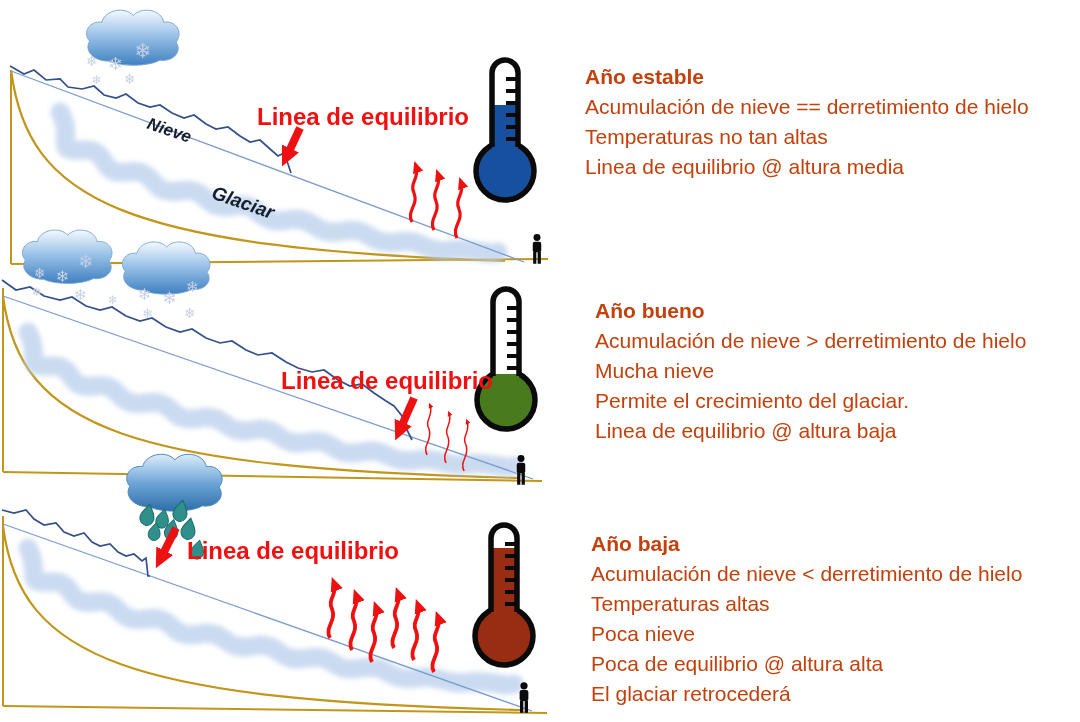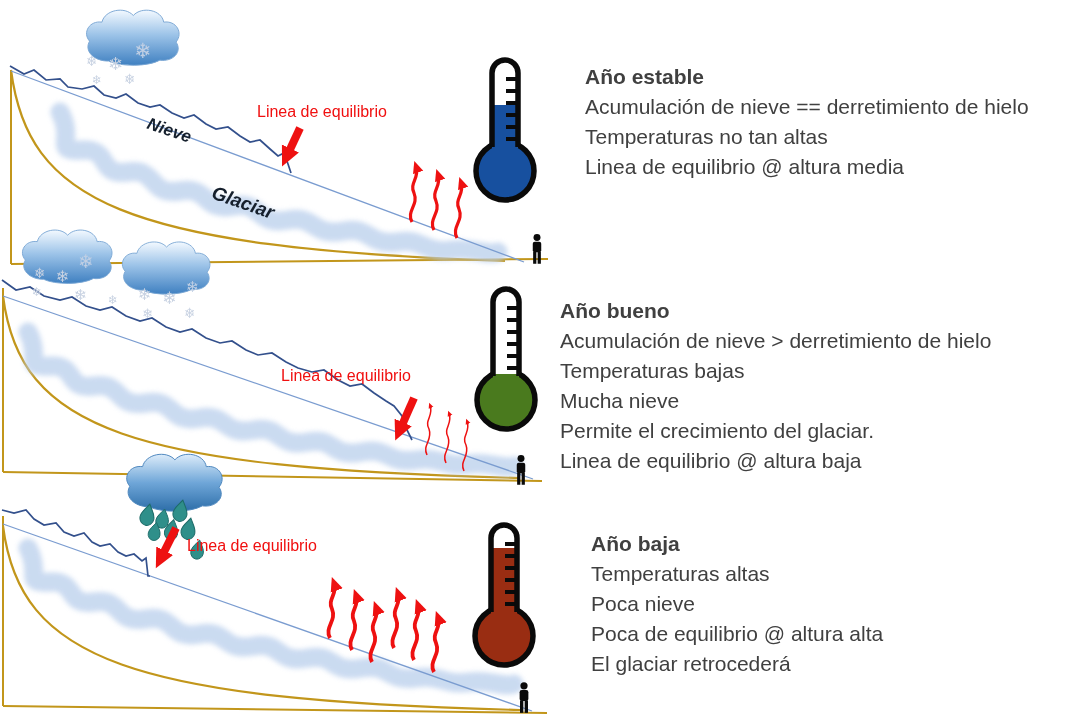--- a/index.html
+++ b/index.html
@@ -1,21 +1,21 @@
 <!DOCTYPE html>
 <html><head>
 <meta charset="utf-8">
 <style>
   html,body{margin:0;padding:0;background:#fff}
   #stage{position:relative;width:1080px;height:722px;background:#ffffff;overflow:hidden;
          font-family:"Liberation Sans",sans-serif}
   #diagram-canvas{position:absolute;left:0;top:0}
-  .tblock{position:absolute;color:#404040;font-size:21px;line-height:30px;white-space:nowrap}
+  .tblock{position:absolute;color:#c2410c;font-size:21px;line-height:30px;white-space:nowrap}
   .ttitle{font-weight:700}
-  .eqlabel{position:absolute;color:#f01010;font-size:16px;font-weight:400;white-space:nowrap}
+  .eqlabel{position:absolute;color:#f01010;font-size:24px;font-weight:700;white-space:nowrap}
   .slopelabel{position:absolute;color:#16202d;font-style:italic;font-weight:700;
               transform-origin:left top;white-space:nowrap}
 </style>
 </head>
 <body>
 
 <div id="stage">
 
 <svg id="diagram-canvas" width="1080" height="722" viewBox="0 0 1080 722">
   <defs>
@@ -176,30 +176,30 @@
 <div class="eqlabel" style="left:281px;top:367px">Linea de equilibrio</div>
 <div class="eqlabel" style="left:187px;top:537px">Linea de equilibrio</div>
 
 <div class="tblock" style="left:585px;top:62px">
   <div class="ttitle">Año estable</div>
   <div class="tline">Acumulación de nieve == derretimiento de hielo</div>
   <div class="tline">Temperaturas  no tan altas</div>
   <div class="tline">Linea de equilibrio @ altura media</div>
 </div>
 
-<div class="tblock" style="left:560px;top:296px">
+<div class="tblock" style="left:595px;top:296px">
   <div class="ttitle">Año bueno</div>
   <div class="tline">Acumulación de nieve &gt; derretimiento de hielo</div>
-  <div class="tline">Temperaturas  bajas</div>
   <div class="tline">Mucha nieve</div>
   <div class="tline">Permite el crecimiento del glaciar.</div>
   <div class="tline">Linea de equilibrio @ altura baja</div>
 </div>
 
 <div class="tblock" style="left:591px;top:529px">
   <div class="ttitle">Año baja</div>
+  <div class="tline">Acumulación de nieve &lt; derretimiento de hielo</div>
   <div class="tline">Temperaturas  altas</div>
   <div class="tline">Poca nieve</div>
   <div class="tline">Poca de equilibrio @ altura alta</div>
   <div class="tline">El glaciar retrocederá</div>
 </div>
 
 </div>
 
 </body></html>

